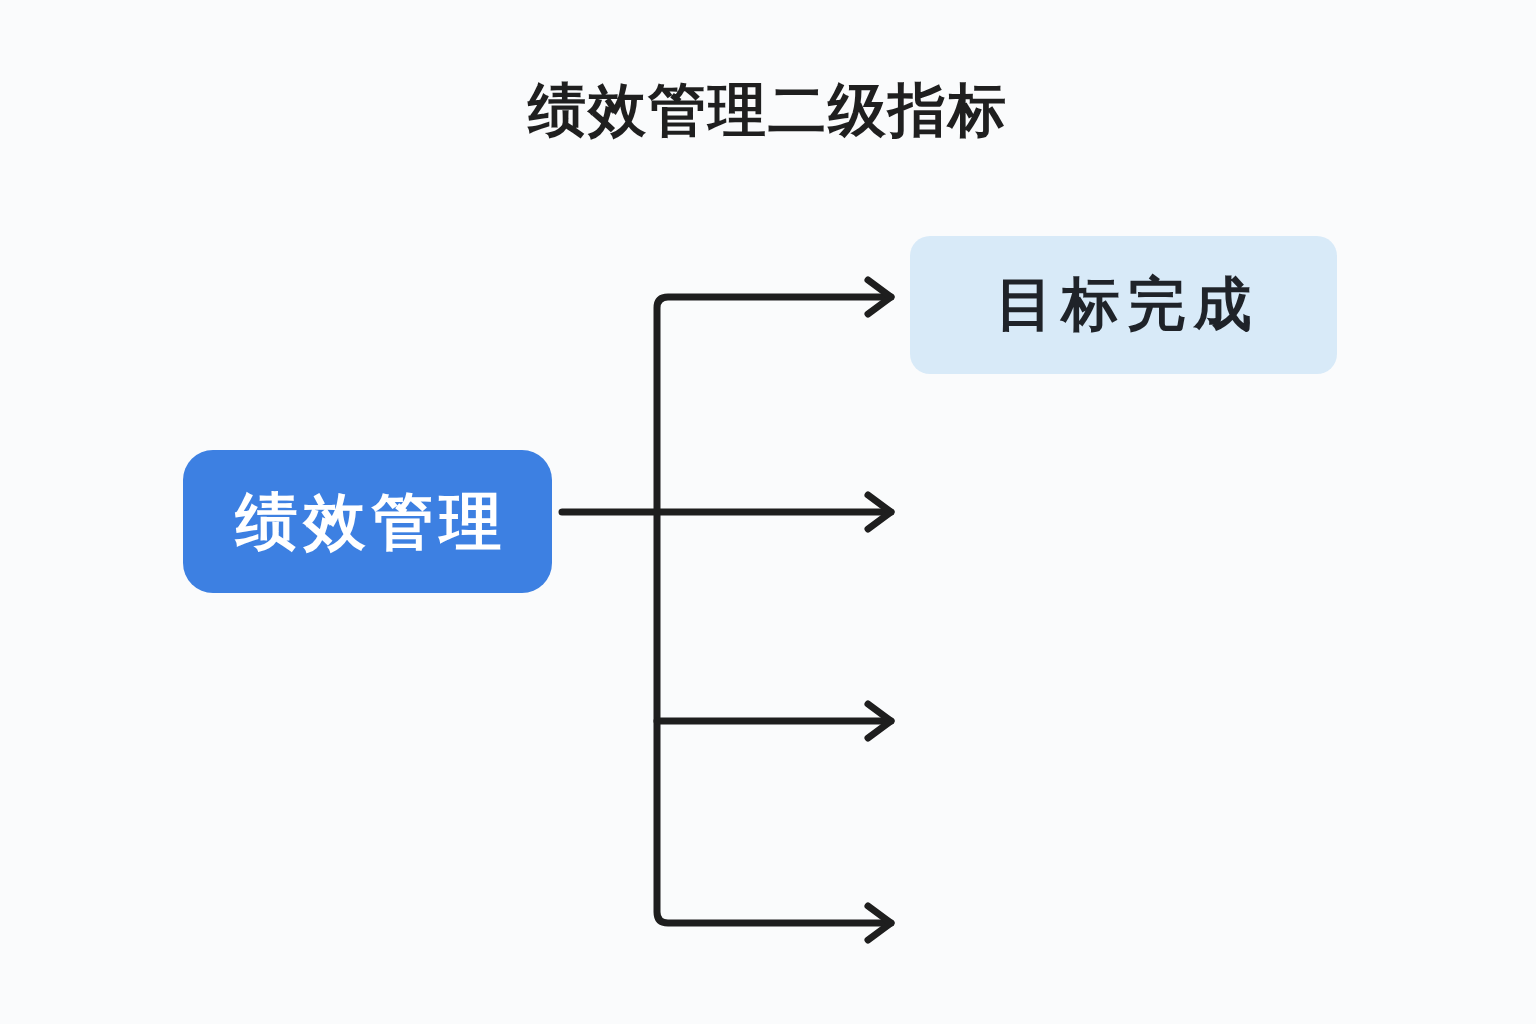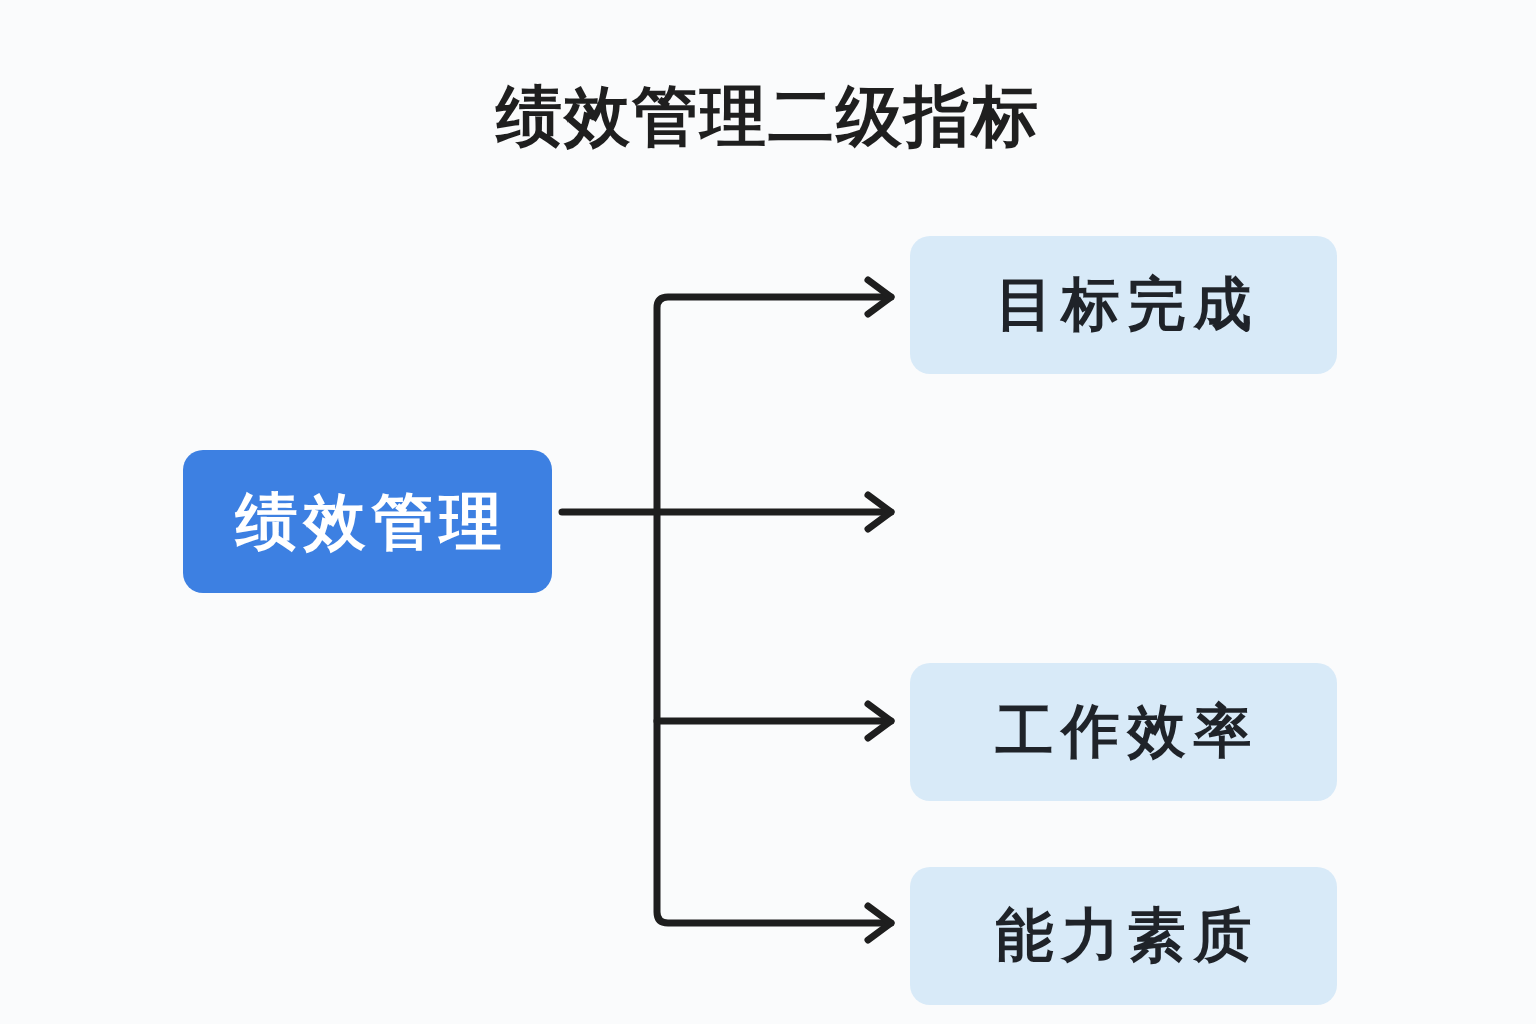--- a/index.html
+++ b/index.html
@@ -20,37 +20,37 @@
     position: relative;
     width: 1536px; height: 1024px;
     background: var(--background);
     overflow: hidden;
   }
   .diagram-title {
     position: absolute;
     top: 72px; left: 0;
     width: 1536px;
     text-align: center;
-    font-size: 66px;
+    font-size: 58px;
     font-weight: 800;
     letter-spacing: 2px;
     color: var(--title_text);
   }
   .node {
     position: absolute;
     display: flex;
     align-items: center;
     justify-content: center;
     font-weight: 800;
   }
   .node-root {
     left: 183px; top: 450px;
     width: 369px; height: 143px;
     background: var(--root_bg);
-    border-radius: 20px;
+    border-radius: 30px;
     color: var(--root_text);
     font-size: 62px;
     letter-spacing: 6px;
   }
   .node-child {
     left: 910px;
     width: 427px; height: 138px;
     background: var(--child_bg);
     border-radius: 20px;
     color: var(--child_text);
@@ -98,21 +98,15 @@
 
   <div class="node node-root">
     <span class="node-label">绩效管理</span>
   </div>
 
   <div class="node node-child c0">
     <span class="node-label">目标完成</span>
   </div>
 
 
-  <div class="node node-child c2">
-    <span class="node-label">工作效率</span>
-  </div>
 
-  <div class="node node-child c3">
-    <span class="node-label">能力素质</span>
-  </div>
 
 </div>
 
 </body></html>

